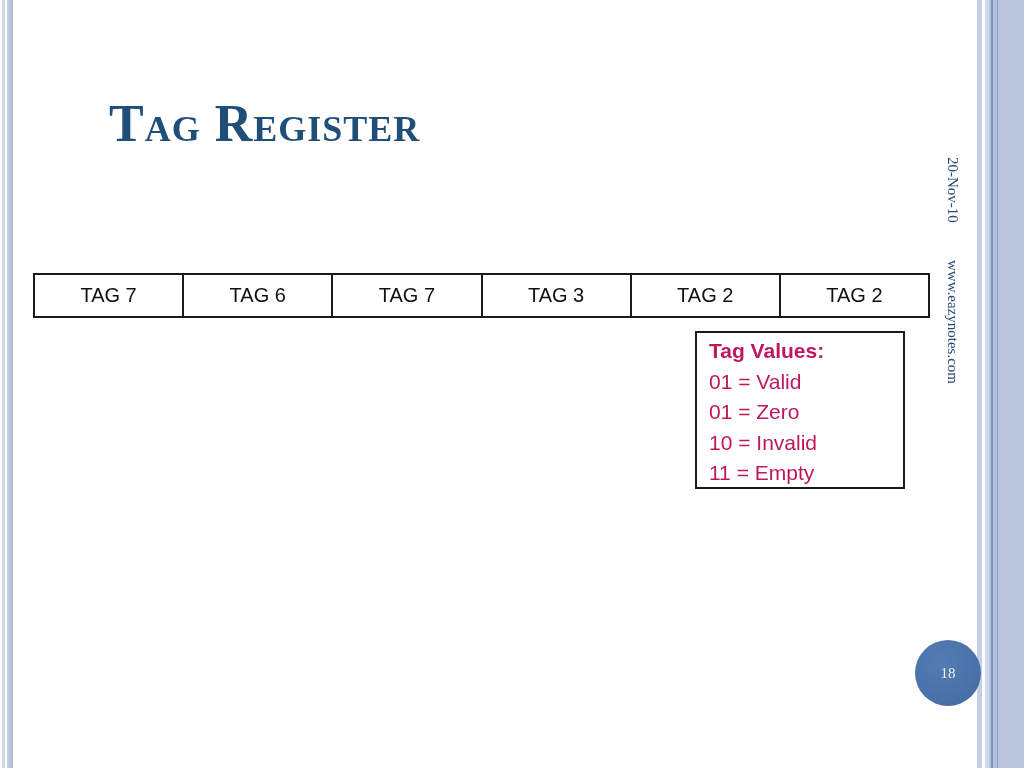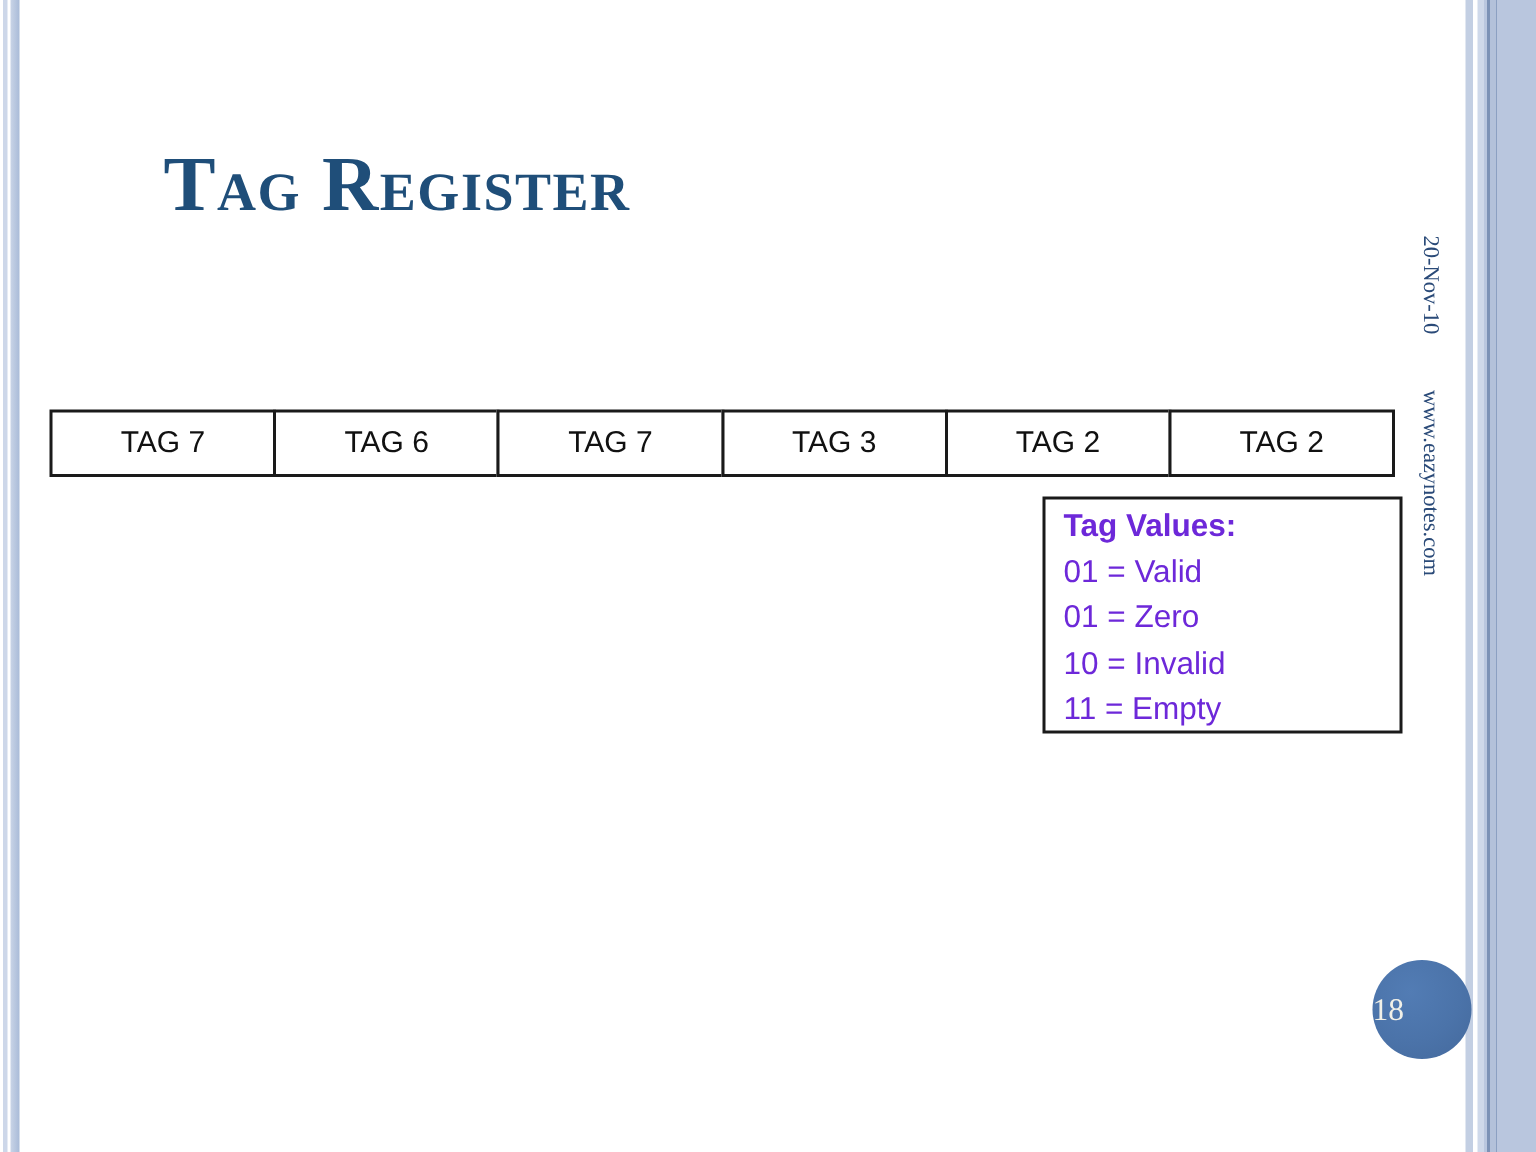--- a/index.html
+++ b/index.html
@@ -43,41 +43,41 @@
     color:var(--title-blue);margin-left:48px;}
 
   
   .register-row{position:absolute;left:33px;top:273px;width:897px;height:45px;display:flex;}
   .register-cell{flex:1 1 0;background:#ffffff;border:2px solid var(--ink);
     display:flex;align-items:center;justify-content:center;
     font-size:20px;color:#111;}
   .register-cell + .register-cell{margin-left:-2px;text-align:right;}
 
   
-  .legend-box{position:absolute;left:695px;top:331px;width:240px;height:158px;
+  .legend-box{position:absolute;left:695px;top:331px;width:210px;height:158px;
     border:2px solid var(--ink);background:#ffffff;
     padding:3px 10px 0 12px;
-    font-size:21px;line-height:30.5px;color:#6d28d9;}
+    font-size:21px;line-height:30.5px;color:#be185d;}
   .legend-title{font-weight:bold;}
 
   
   .v-text{position:absolute;left:944px;
     writing-mode:vertical-rl;text-orientation:mixed;
     font-family:"Liberation Serif", serif;
     font-size:15px;line-height:1.2;
     color:var(--sidebar-blue);white-space:nowrap;}
   .v-date{top:157px;}
   .v-site{top:260px;}
 
   
   .page-badge{position:absolute;left:915px;top:640px;width:66px;height:66px;
     border-radius:50%;background:var(--circle-blue);
     background:radial-gradient(circle at 38% 32%, #527CB4 0%, #4B73A9 55%, #44699C 100%);
-    display:flex;align-items:center;
-    font-family:"Liberation Serif", serif;font-size:21px;color:#F2F1E8;}
+    display:flex;align-items:center;justify-content:center;
+    font-family:"Liberation Serif", serif;font-size:15px;color:#F2F1E8;}
 </style>
 </head>
 <body>
 
 <div class="stage">
 
   <div class="edge-left-a"></div>
   <div class="edge-left-b"></div>
   <div class="edge-right-a"></div>
   <div class="edge-right-band"></div>

